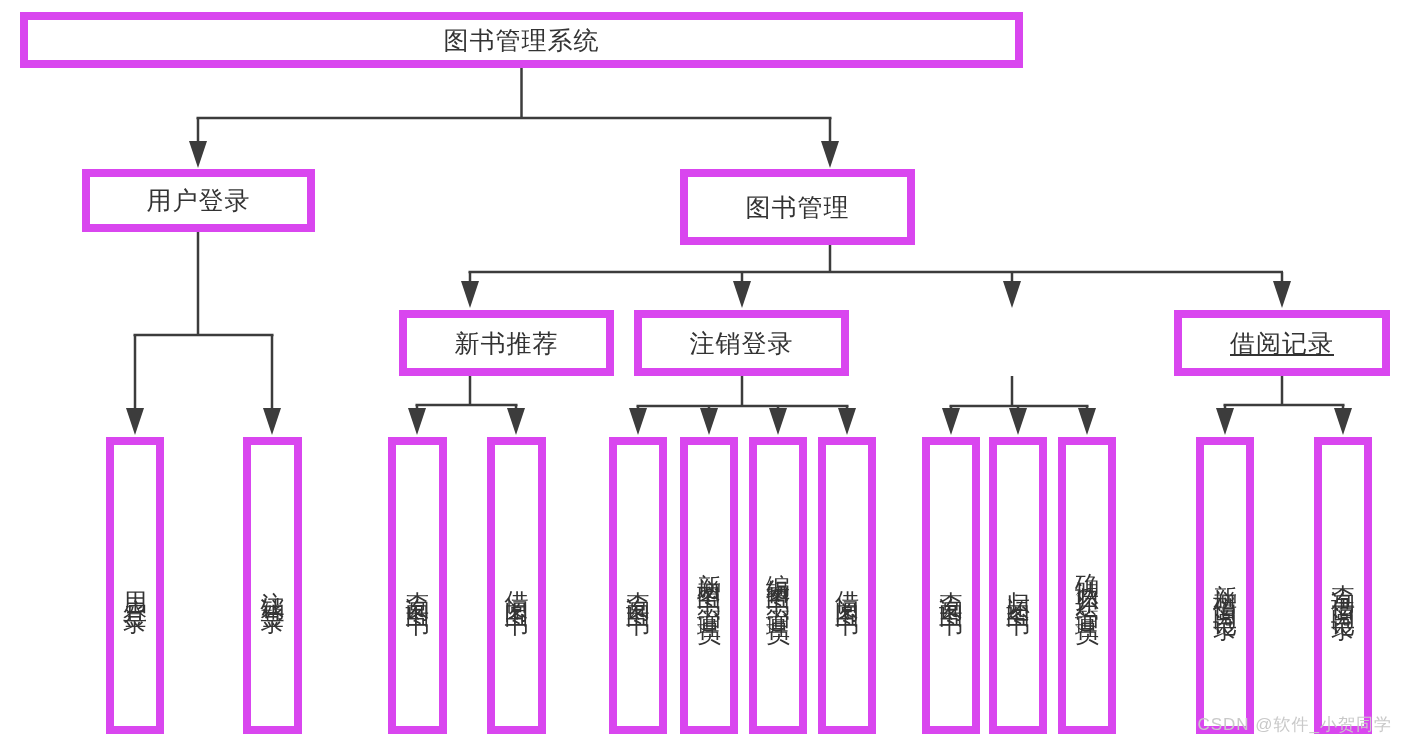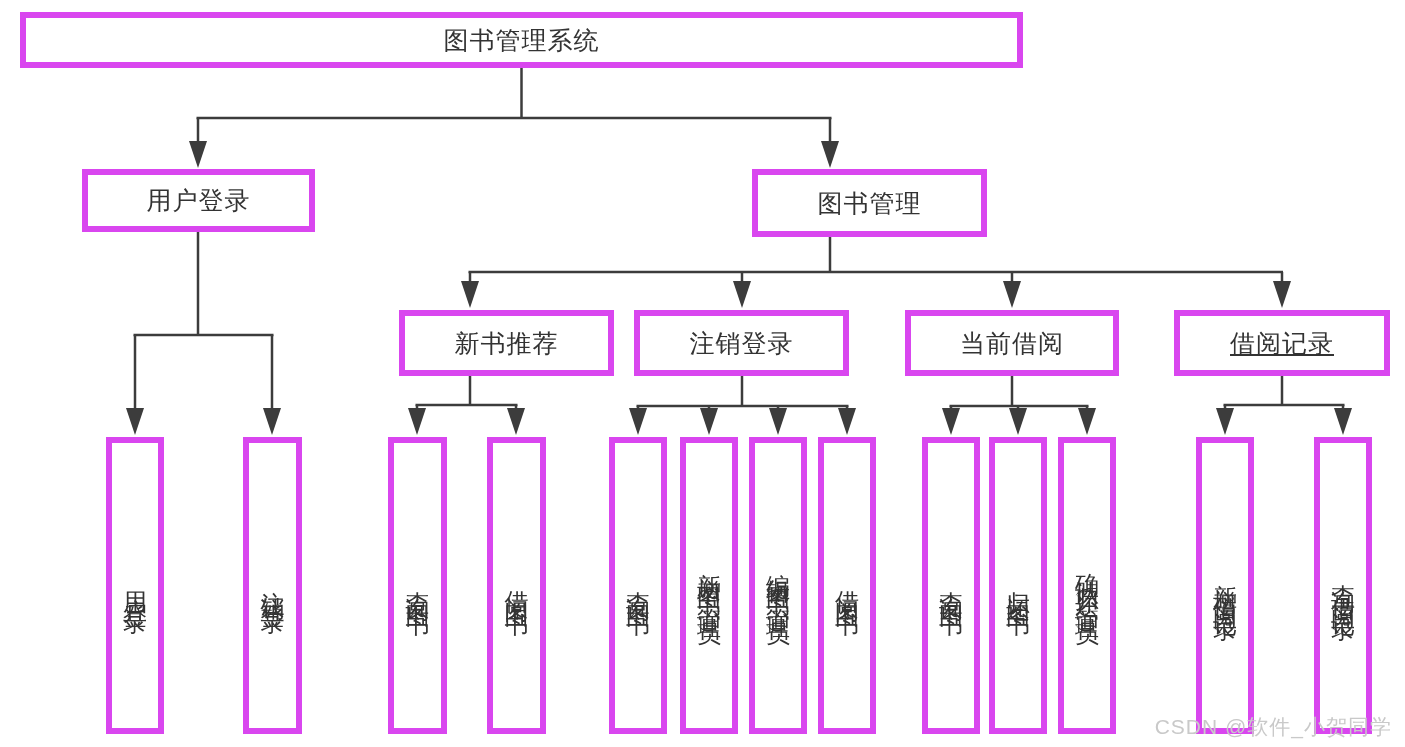--- a/index.html
+++ b/index.html
@@ -4,33 +4,33 @@
 <style>
   html,body{margin:0;padding:0;}
   body{
     width:1405px;height:747px;position:relative;background:#ffffff;
     font-family:"Liberation Sans", sans-serif;overflow:hidden;
   }
   .canvas{position:absolute;left:0;top:0;width:1405px;height:747px;}
   svg.wires{position:absolute;left:0;top:0;}
   .box{
     position:absolute;box-sizing:border-box;background:#ffffff;
-    border:6px solid #d946ef;display:flex;align-items:center;justify-content:center;
+    border:8px solid #d946ef;display:flex;align-items:center;justify-content:center;
     color:#333333;
   }
   .box .label{
     font-size:25px;letter-spacing:1px;white-space:nowrap;color:#333333;
   }
   .vbox .label{
     writing-mode:vertical-rl;text-orientation:mixed;
     font-size:24px;letter-spacing:7px;white-space:nowrap;
   }
   .watermark{
     position:absolute;top:713px;right:13px;
-    font-size:21px;color:#c9c9c9;letter-spacing:1px;white-space:nowrap;
+    font-size:17px;color:#c9c9c9;letter-spacing:1px;white-space:nowrap;
   }
 </style>
 </head>
 <body>
 
 <div class="canvas">
 
   <svg class="wires" width="1405" height="747" viewBox="0 0 1405 747">
     <g stroke="#3c3c3c" stroke-width="2.5" fill="none">
 
@@ -100,32 +100,29 @@
     </g>
   </svg>
 
   <div class="box" style="left:20px;top:12px;width:1003px;height:56px;">
     <span class="label">图书管理系统</span>
   </div>
 
   <div class="box" style="left:82px;top:169px;width:233px;height:63px;">
     <span class="label">用户登录</span>
   </div>
-  <div class="box" style="left:752px;top:169px;width:235px;height:68px;">
+  <div class="box" style="left:680px;top:169px;width:235px;height:76px;">
     <span class="label">图书管理</span>
   </div>
 
   <div class="box" style="left:363px;top:310px;width:215px;height:66px;margin-left:36px;">
     <span class="label">新书推荐</span>
   </div>
   <div class="box" style="left:634px;top:310px;width:215px;height:66px;">
     <span class="label">注销登录</span>
-  </div>
-  <div class="box" style="left:905px;top:310px;width:214px;height:66px;">
-    <span class="label">当前借阅</span>
   </div>
   <div class="box" style="left:1174px;top:310px;width:216px;height:66px;text-decoration:underline;">
     <span class="label">借阅记录</span>
   </div>
 
   <div class="box vbox" style="left:106px;top:437px;width:58px;height:297px;">
     <span class="label">用户登录</span>
   </div>
   <div class="box vbox" style="left:243px;top:437px;width:59px;height:297px;">
     <span class="label">注销登录</span>

